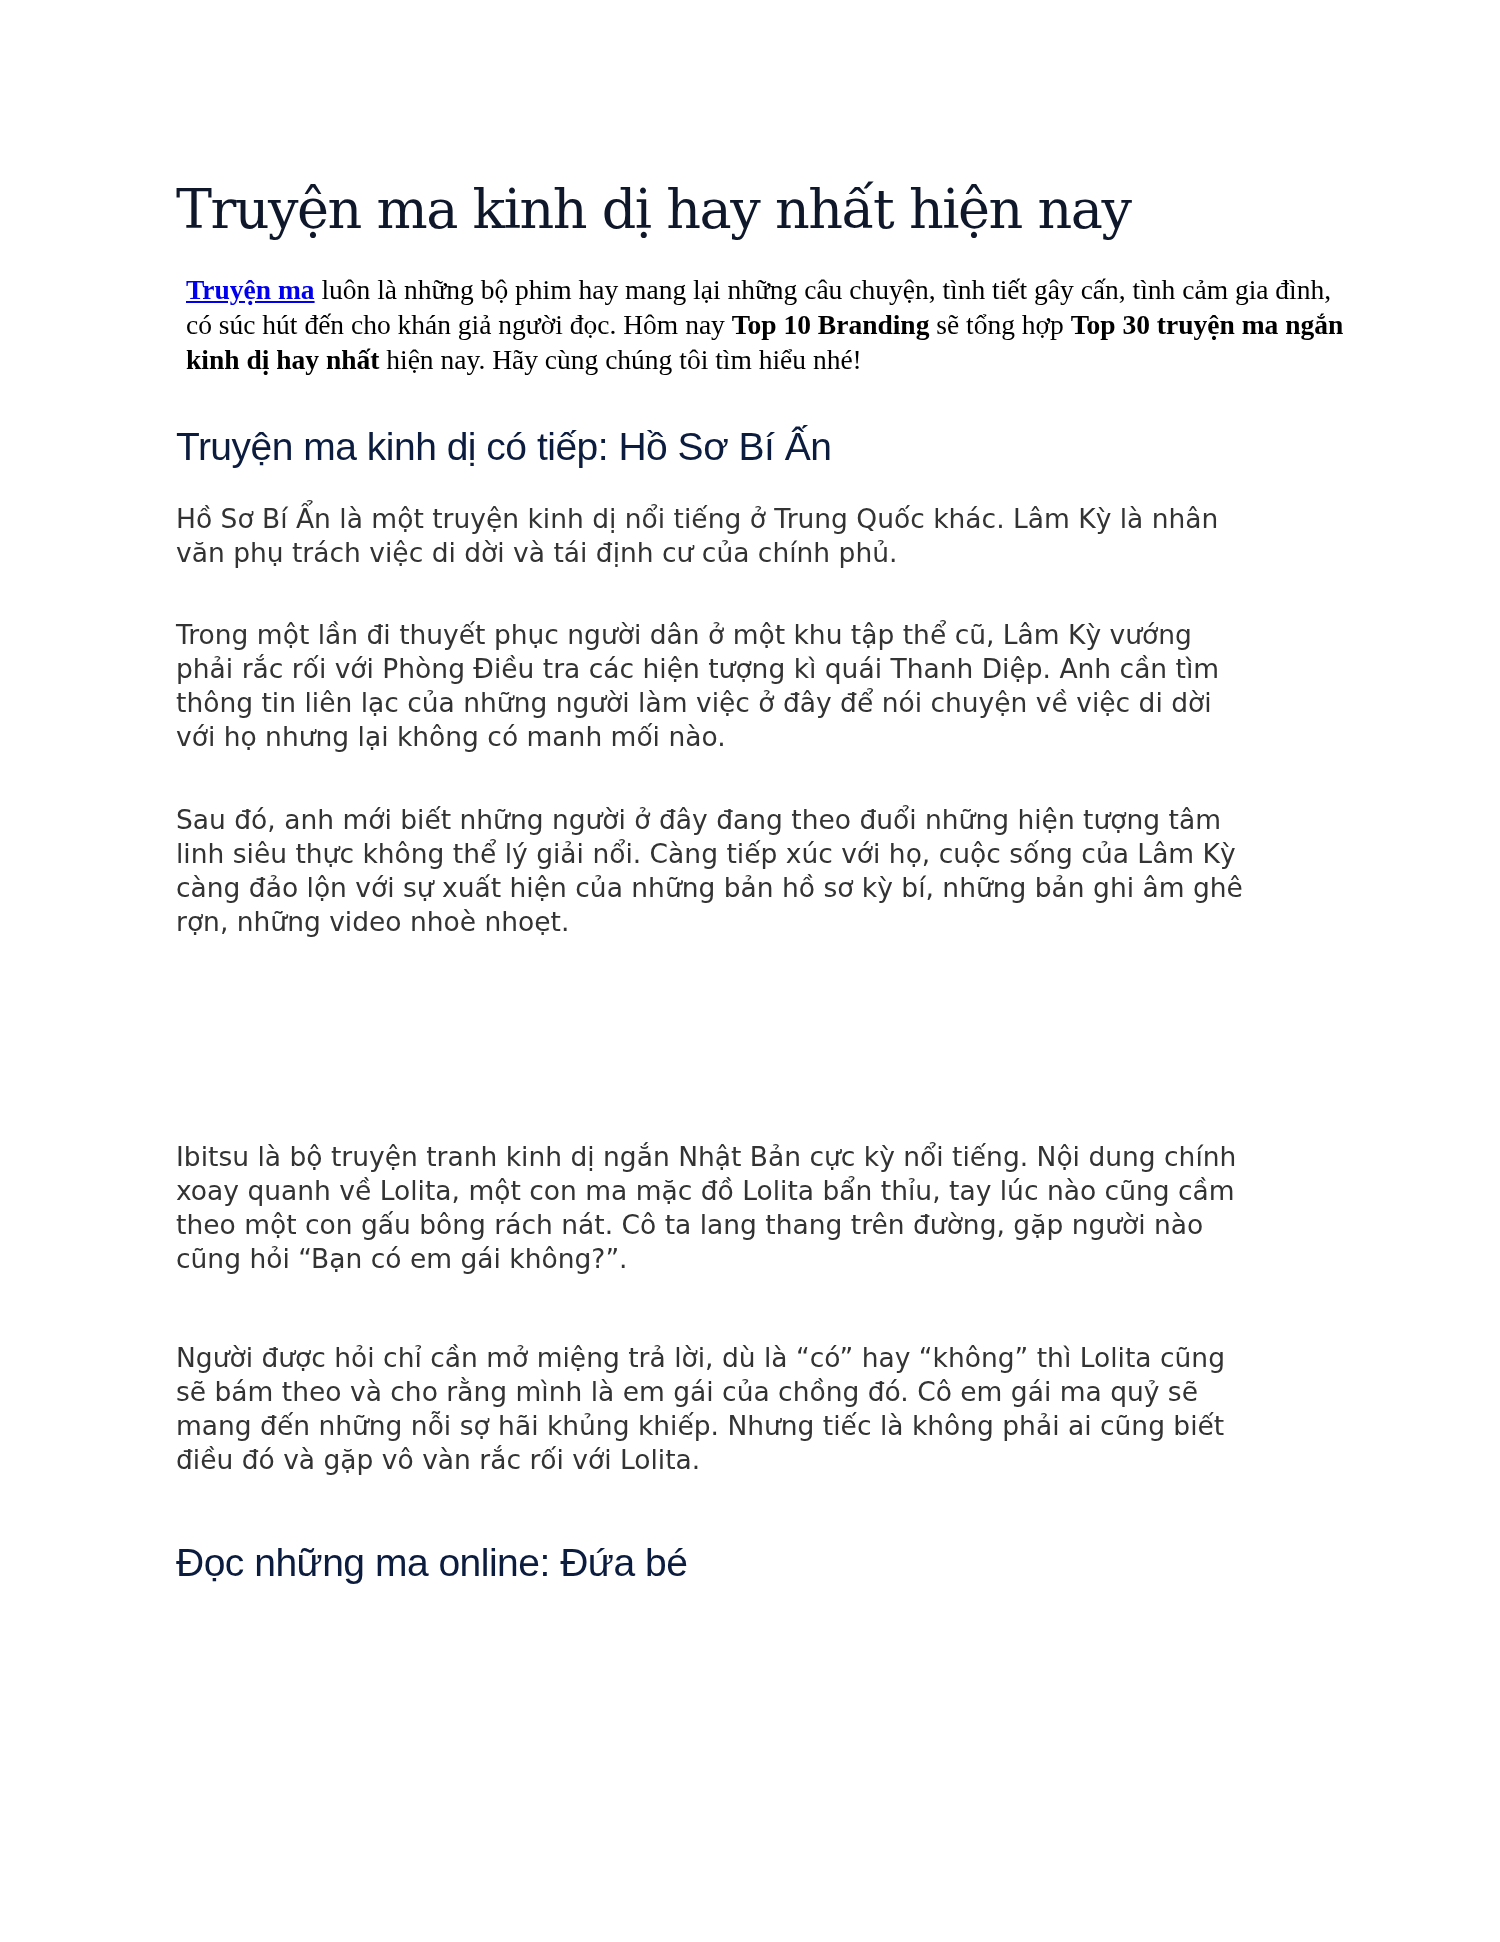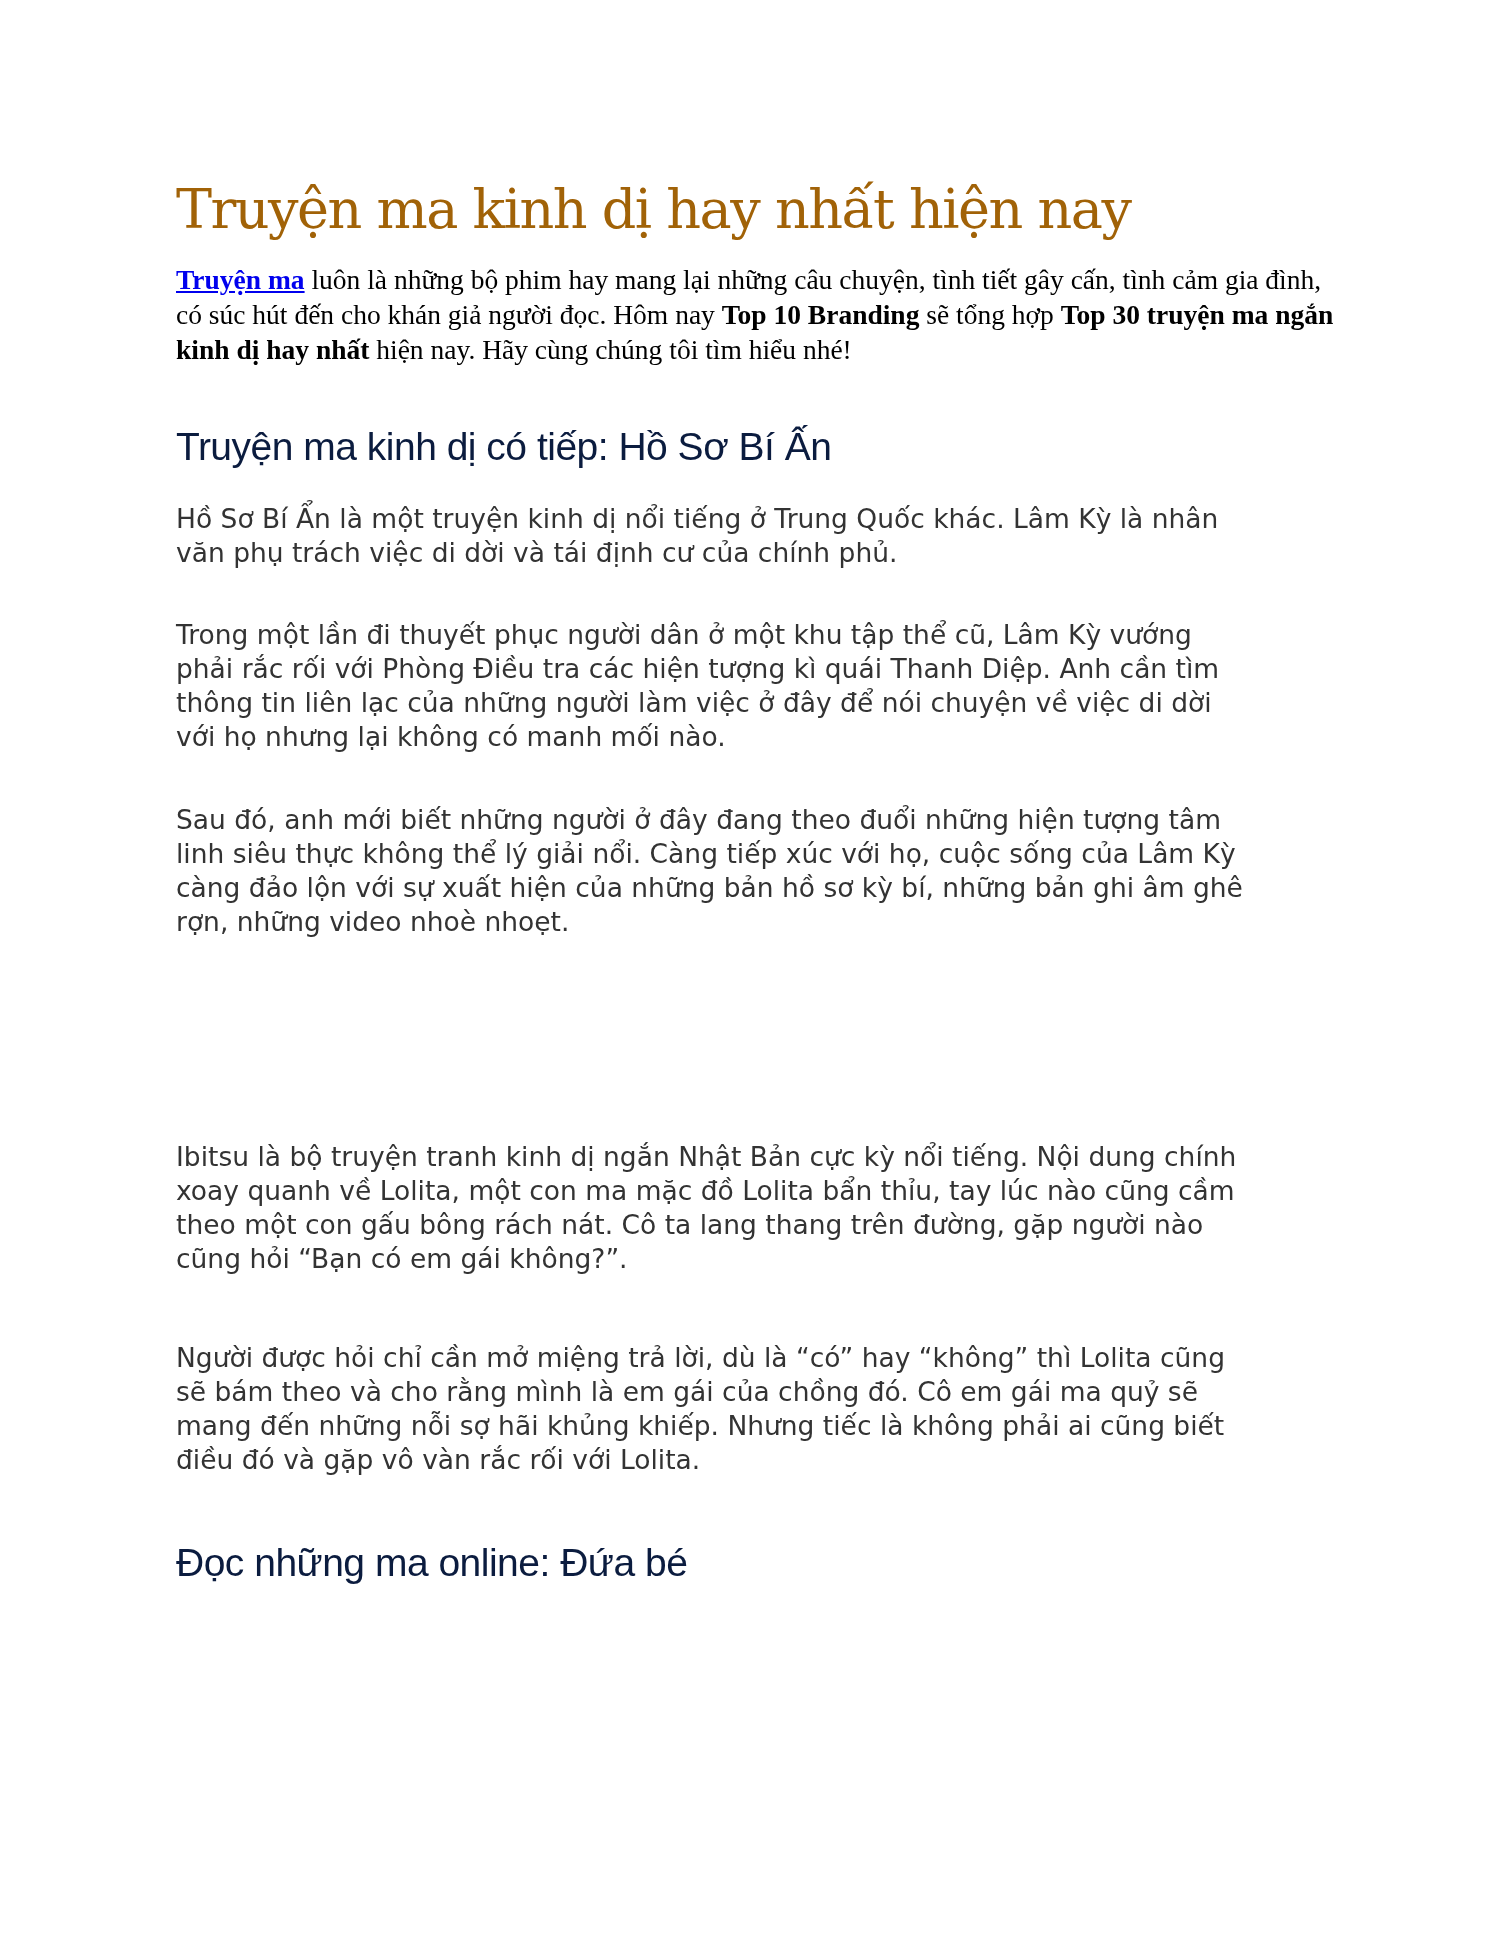--- a/index.html
+++ b/index.html
@@ -22,30 +22,30 @@
     }
     .title {
       position: absolute;
       left: 176px;
       top: 178px;
       margin: 0;
       font-family: "DejaVu Serif", "Liberation Serif", serif;
       font-weight: normal;
       font-size: 54px;
       line-height: 64px;
-      color: #a16207;
+      color: #0f172a;
       letter-spacing: -1.5px;
       white-space: nowrap;
     }
     .intro {
       position: absolute;
       left: 176px;
       top: 262px;
       width: 1160px;
-      margin: 0;
+      margin: 10px;
       font-family: "Liberation Serif", "DejaVu Serif", serif;
       font-size: 27.5px;
       line-height: 35px;
       color: #000000;
     }
     .intro a {
       color: #0000ee;
       font-weight: bold;
       text-decoration: underline;
     }

